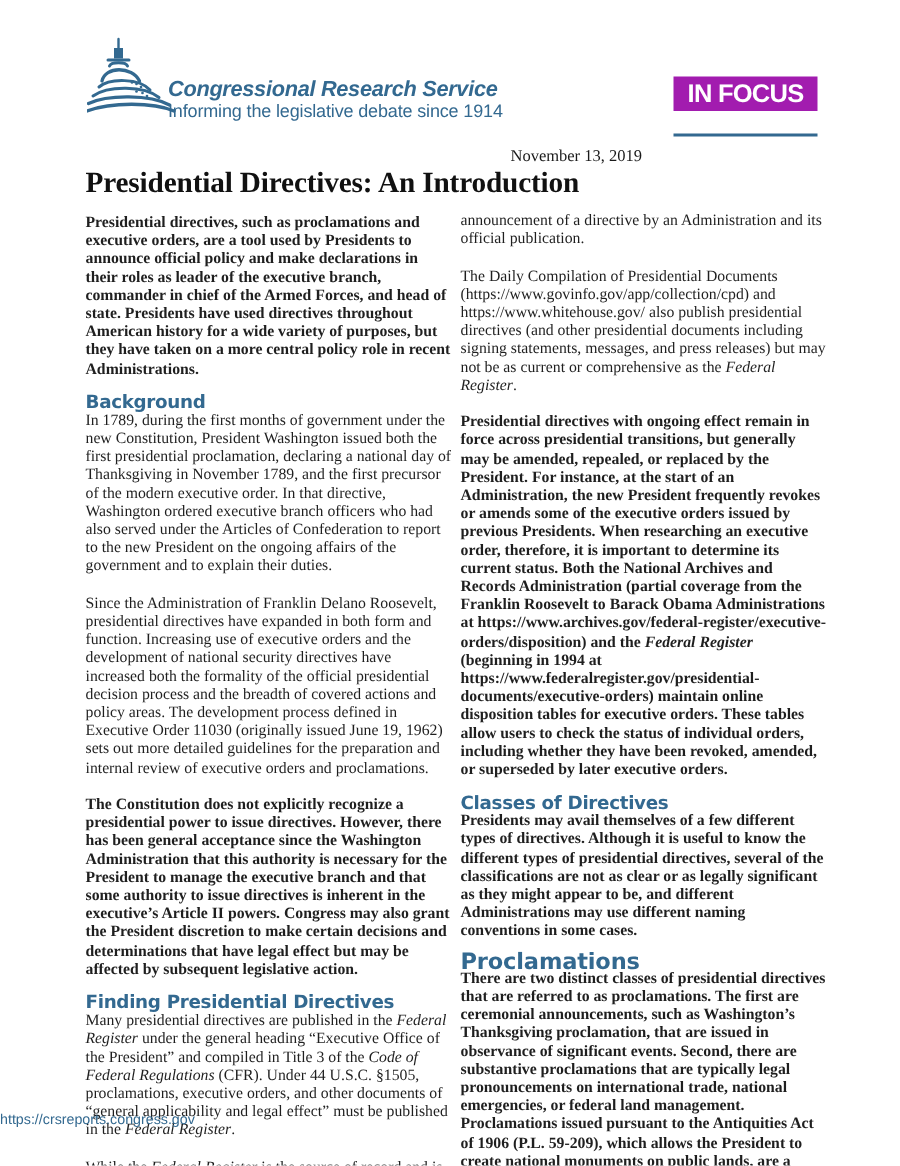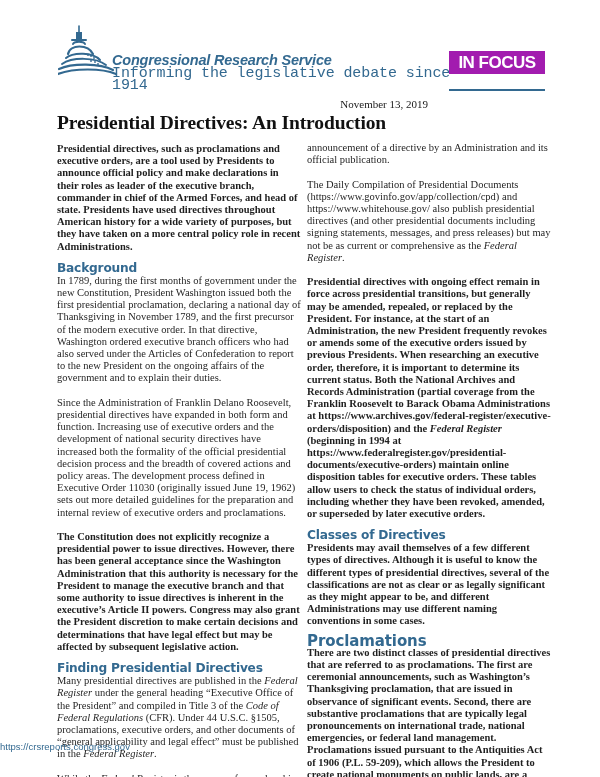--- a/index.html
+++ b/index.html
@@ -3,21 +3,21 @@
 <meta charset="utf-8">
 <style>
   * { margin: 0; padding: 0; box-sizing: border-box; }
   html, body { width: 600px; height: 777px; background: #ffffff; overflow: hidden; }
   body { position: relative; font-family: "Liberation Serif", "DejaVu Serif", serif; color: #1a1a1a; }
 
   .header { position: absolute; left: 0; top: 0; width: 484px; height: 110px; }
   .logo { position: absolute; left: 58px; top: 24px; width: 60px; height: 52px; }
   .brand { position: absolute; left: 112px; top: 53px; }
   .brand-name { font-family: "Liberation Sans", "DejaVu Sans", sans-serif; font-weight: bold; font-style: italic; font-size: 14.5px; color: #336990; letter-spacing: -0.2px; line-height: 15px; }
-  .brand-tag { font-family: Liberation Mono, monospace; font-size: 15px; color: #336990; line-height: 12px; letter-spacing: -0.1px; }
+  .brand-tag { font-family: Liberation Sans, sans-serif; font-size: 12px; color: #336990; line-height: 12px; letter-spacing: -0.1px; }
   .infocus { position: absolute; left: 449px; top: 51px; width: 96px; height: 23px; background: #a21caf; color: #fff; font-family: "Liberation Sans", "DejaVu Sans", sans-serif; font-weight: bold; font-size: 17px; line-height: 23px; text-align: center; letter-spacing: -0.5px; }
   .rule { position: absolute; left: 449px; top: 89px; width: 96px; height: 1.5px; background: #336990; }
   .date { position: absolute; right: 56px; top: 98px; font-size: 11px; color: #1a1a1a; }
 
   .title { position: absolute; left: 57px; top: 112px; font-size: 19.5px; font-weight: bold; color: #111; letter-spacing: -0.1px; }
 
   .col { position: absolute; top: 143px; width: 244px; font-size: 10.5px; line-height: 12.2px; color: #1f1f1f; }
   .col-left { left: 57px; }
   .col-right { left: 307px; top: 142px; }
   .col p { margin-bottom: 12.2px; }

